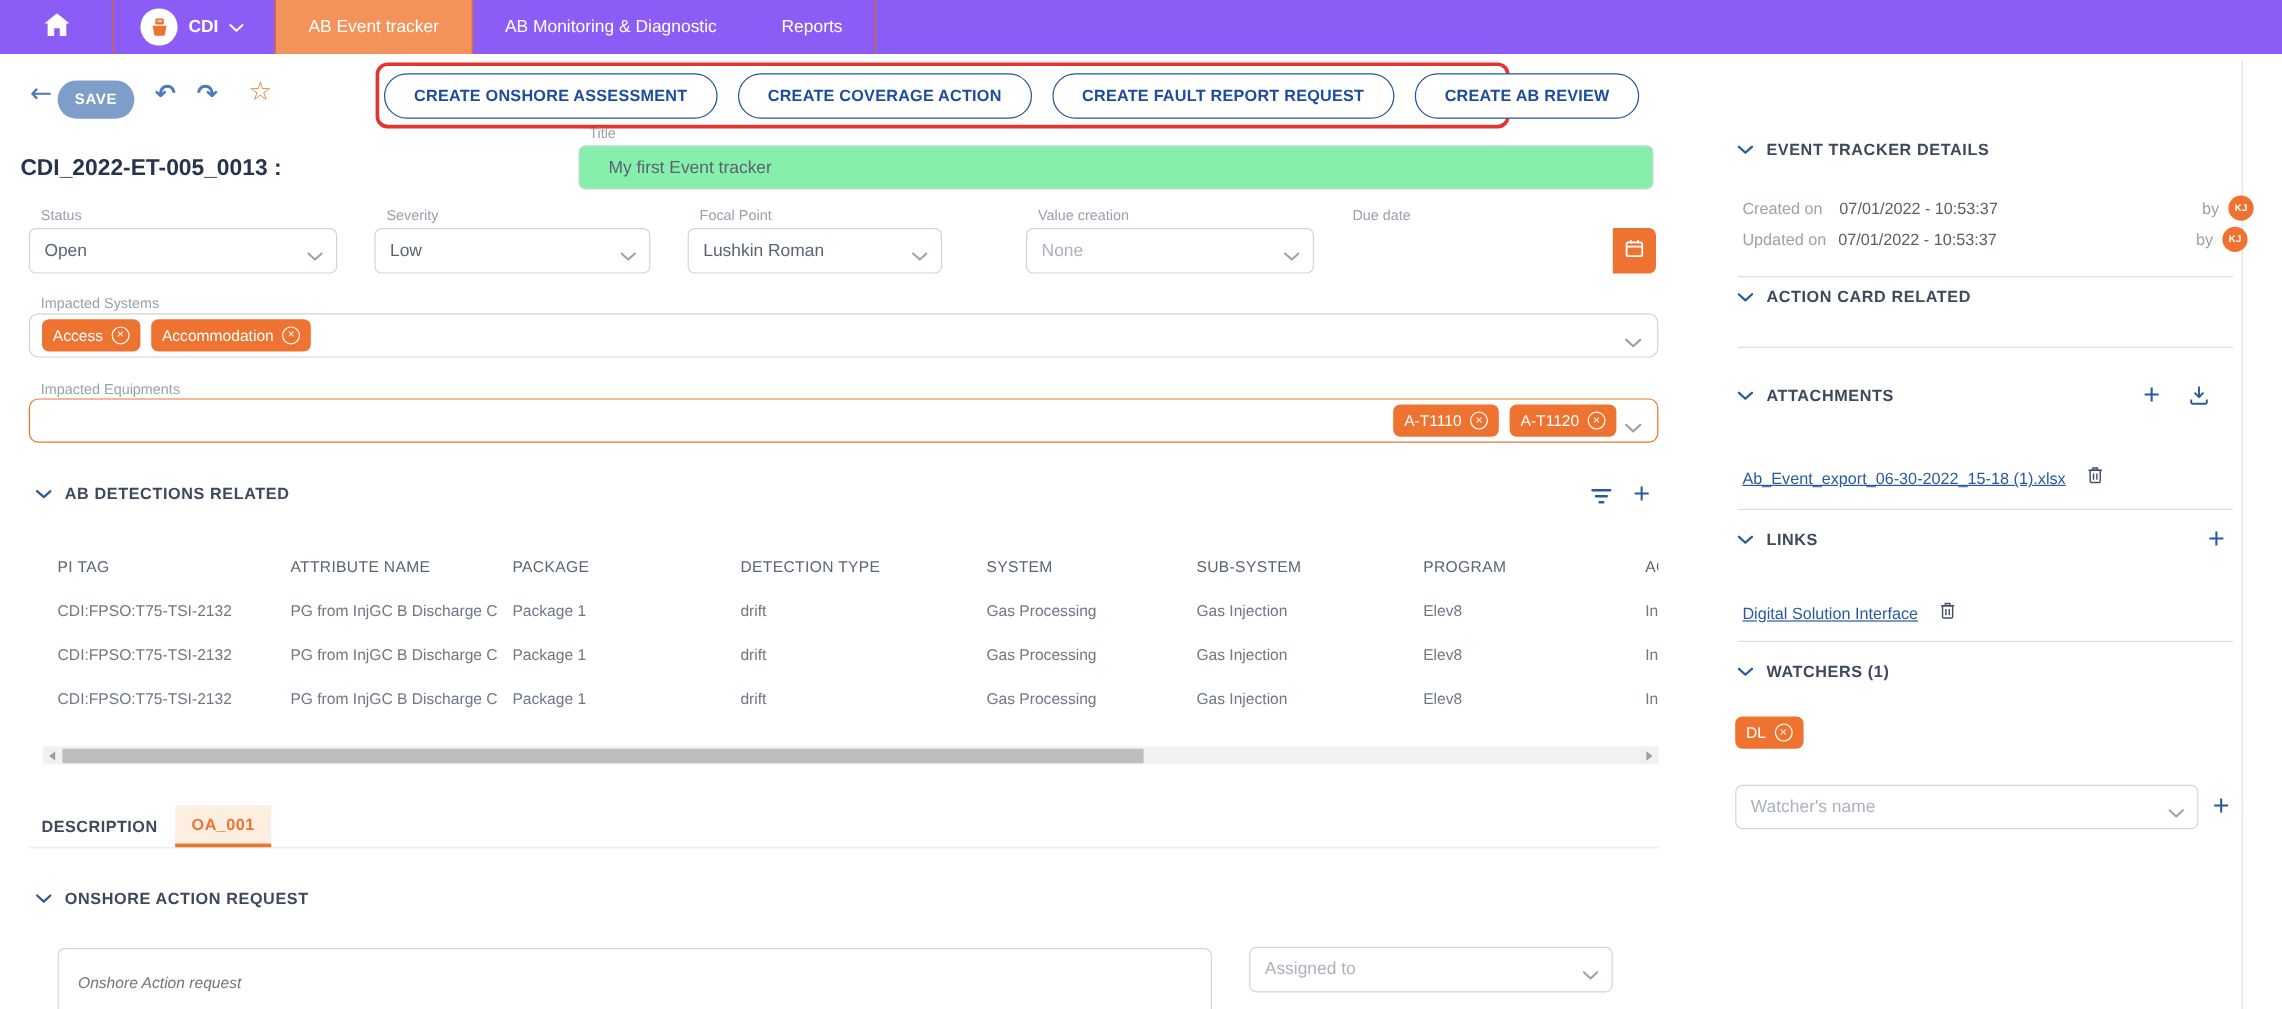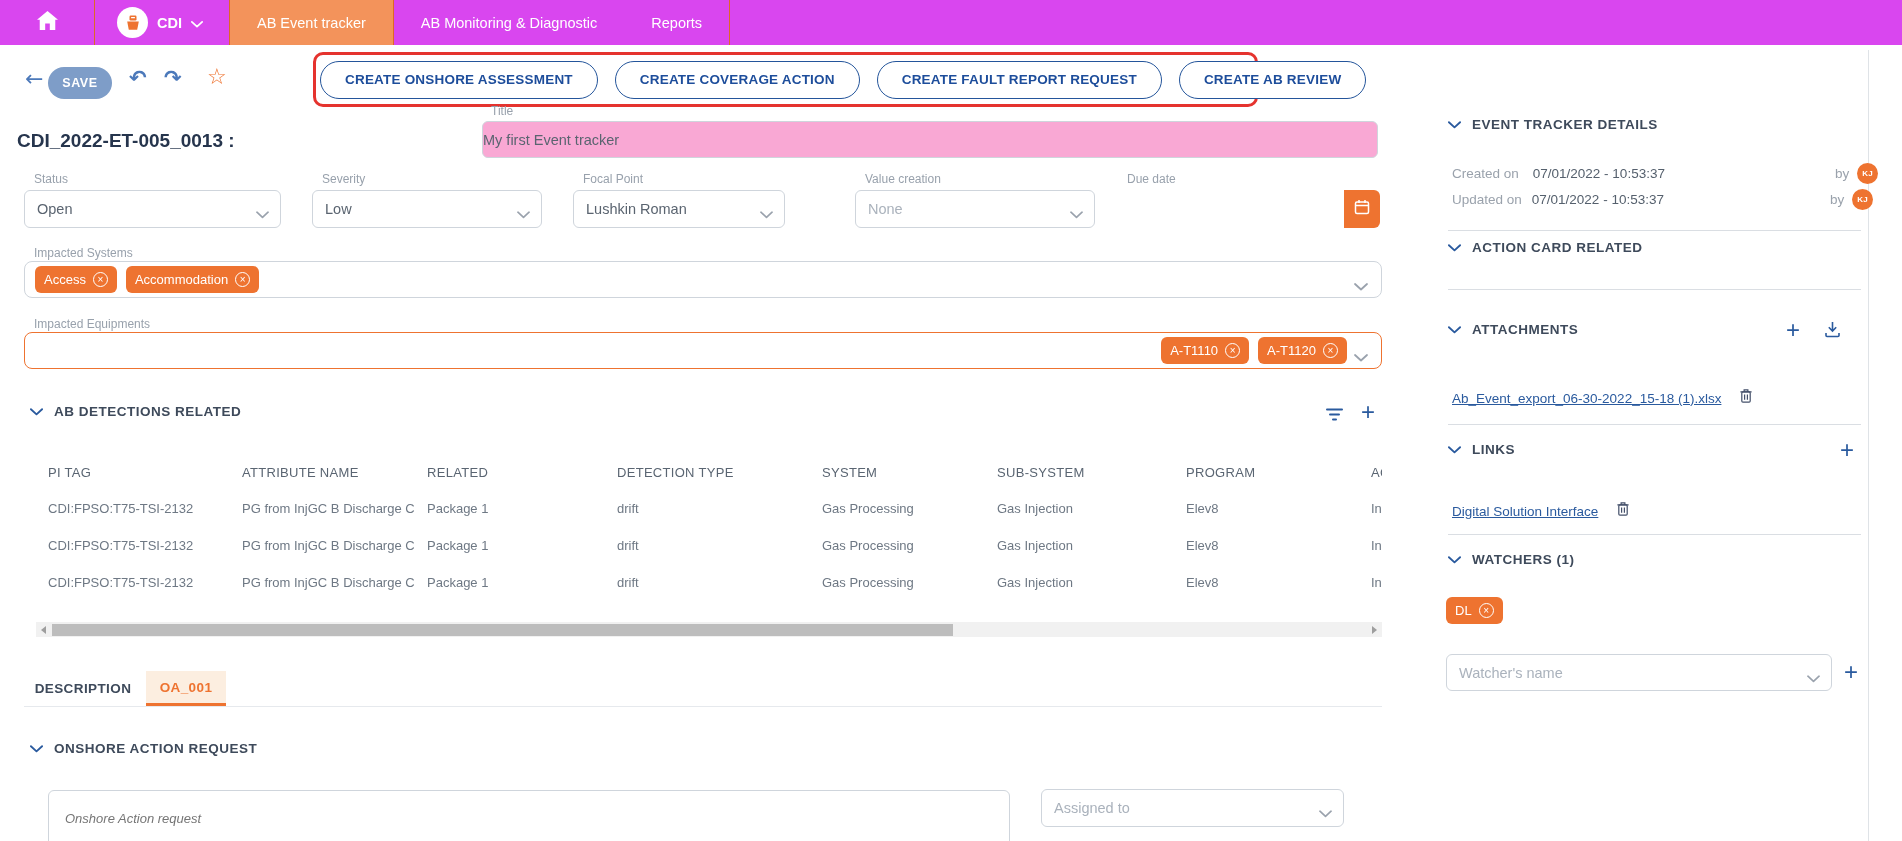--- a/index.html
+++ b/index.html
@@ -1,19 +1,19 @@
 <!DOCTYPE html>
 <html><head>
 <meta charset="utf-8">
 <style>
   html,body{margin:0;padding:0;background:#fff;font-family:"Liberation Sans",sans-serif;}
   .page{position:relative;width:1902px;height:841px;overflow:hidden;background:#fff;}
 
   
-  .navbar{position:absolute;left:0;top:0;width:1902px;height:45px;background:#d946ef;display:flex;align-items:stretch;color:#fff;}
+  .navbar{position:absolute;left:0;top:0;width:1902px;height:45px;background:#8b5cf6;display:flex;align-items:stretch;color:#fff;}
   .nav-home{width:94px;display:flex;align-items:center;justify-content:center;border-right:1px solid #DD6826;cursor:pointer;}
   .nav-user{display:flex;align-items:center;gap:9px;padding:0 26px 0 22px;cursor:pointer;}
   .nav-avatar{width:31px;height:31px;border-radius:50%;background:#fff;display:flex;align-items:center;justify-content:center;}
   .nav-user-label{font-size:14.5px;font-weight:600;}
   .nav-item{display:flex;align-items:center;padding:0 27px;font-size:14.5px;font-weight:500;cursor:pointer;}
   .nav-item.active{background:#F3935B;border-left:1px solid #DD6826;border-right:1px solid #DD6826;}
   .nav-item.bordered{border-right:1px solid #DD6826;}
 
   
   .back-arrow{position:absolute;left:25px;top:68px;font-family:"DejaVu Sans",sans-serif;font-size:22px;color:#4C79BA;cursor:pointer;line-height:1;}
@@ -25,21 +25,21 @@
   .pill-btn{height:38px;border:1.5px solid #24559B;border-radius:19px;background:#fff;color:#1D4D9B;font-size:13.5px;font-weight:700;letter-spacing:.2px;display:flex;align-items:center;padding:0 24px;white-space:nowrap;cursor:pointer;box-sizing:border-box;}
 
   
   .record-id{position:absolute;left:17px;top:130px;font-size:19px;font-weight:700;color:#26354D;}
 
   
   .flabel{position:absolute;font-size:12px;color:#98A1AC;}
   .sel{position:absolute;height:38px;box-sizing:border-box;border:1px solid #CFD5DC;border-radius:6px;background:#fff;display:flex;align-items:center;padding:0 34px 0 12px;font-size:14.5px;color:#5A6470;cursor:pointer;}
   .sel .chev{position:absolute;right:11px;top:15px;}
   .sel.placeholder{color:#AAB2BC;}
-  .text-input{position:absolute;box-sizing:border-box;height:37px;border:1px solid #CFD5DC;border-radius:6px;background:#f9a8d4;font-family:"Liberation Sans",sans-serif;font-size:14.5px;color:#5A6470;padding:0 0;outline:none;}
+  .text-input{position:absolute;box-sizing:border-box;height:37px;border:1px solid #CFD5DC;border-radius:6px;background:#86efac;font-family:"Liberation Sans",sans-serif;font-size:14.5px;color:#5A6470;padding:0 24px;outline:none;}
   .cal-btn{position:absolute;left:1344px;top:190px;width:36px;height:38px;background:#EE7330;border-radius:0 6px 6px 0;display:flex;align-items:center;justify-content:center;cursor:pointer;}
 
   .chip-box{position:absolute;left:24px;width:1358px;height:37px;box-sizing:border-box;border:1px solid #CFD5DC;border-radius:8px;background:#fff;display:flex;align-items:center;gap:9px;padding:0 34px 0 10px;}
   .chip-box.focus{border:1.5px solid #EE7330;justify-content:flex-end;}
   .chip-box .chev{position:absolute;right:13px;top:15px;}
   .chip{height:27px;background:#EE7330;border-radius:6px;color:#fff;font-size:13px;display:flex;align-items:center;gap:7px;padding:0 9px;cursor:pointer;}
   .chip-x{width:15px;height:15px;border:1.2px solid #fff;border-radius:50%;display:flex;align-items:center;justify-content:center;font-size:10px;line-height:1;cursor:pointer;box-sizing:border-box;}
 
   
   .sechead{position:absolute;display:flex;align-items:center;gap:11px;font-weight:700;font-size:13.5px;color:#3E4A5B;letter-spacing:.5px;}
@@ -220,21 +220,21 @@
           <col style="width:205px">
         <col style="width:175px">
           <col style="width:189px">
           <col style="width:185px">
           <col style="width:120px">
       </colgroup>
       <thead>
         <tr>
           <th>PI TAG</th>
           <th>ATTRIBUTE NAME</th>
-          <th>RELATED</th>
+          <th>PACKAGE</th>
           <th>DETECTION TYPE</th>
           <th>SYSTEM</th>
           <th>SUB-SYSTEM</th>
           <th>PROGRAM</th>
           <th>AC</th>
         </tr>
       </thead>
       <tbody>
         <tr>
           <td>CDI:FPSO:T75-TSI-2132</td>

